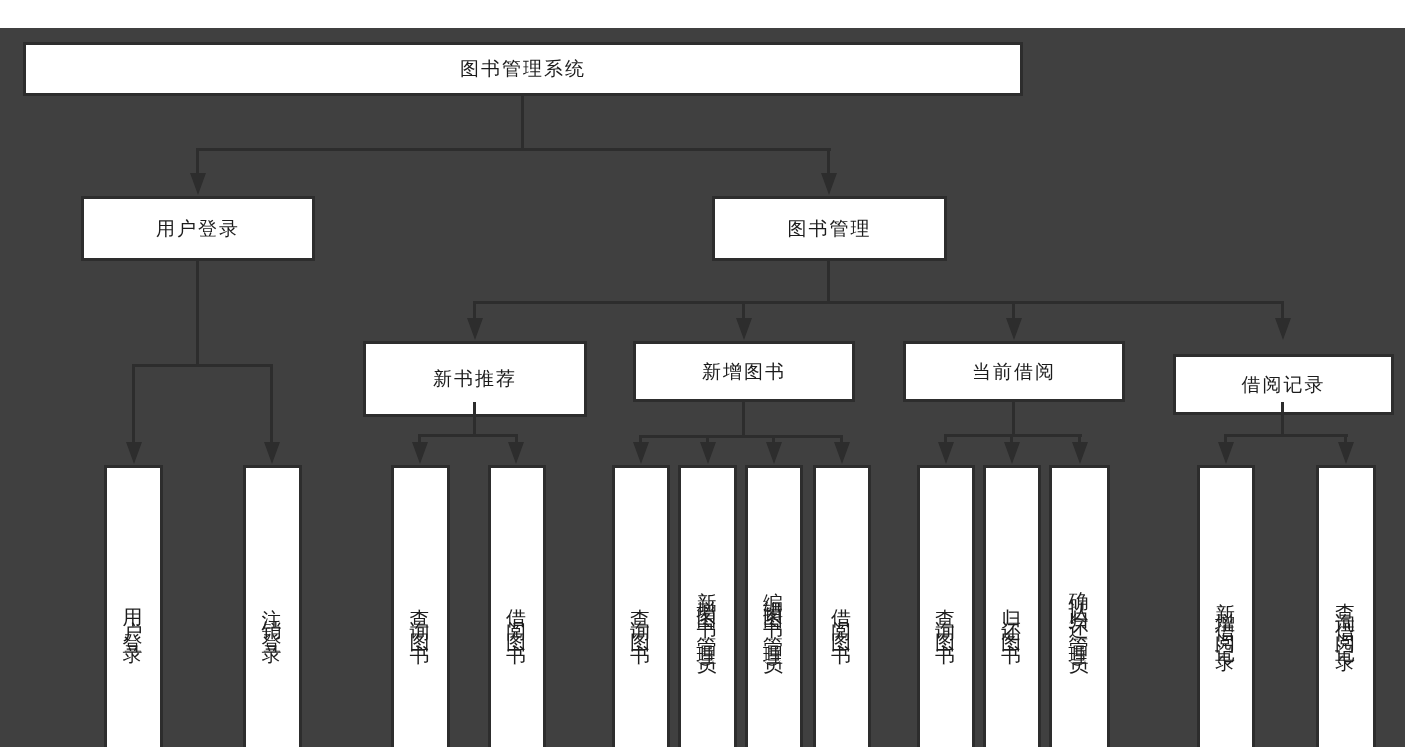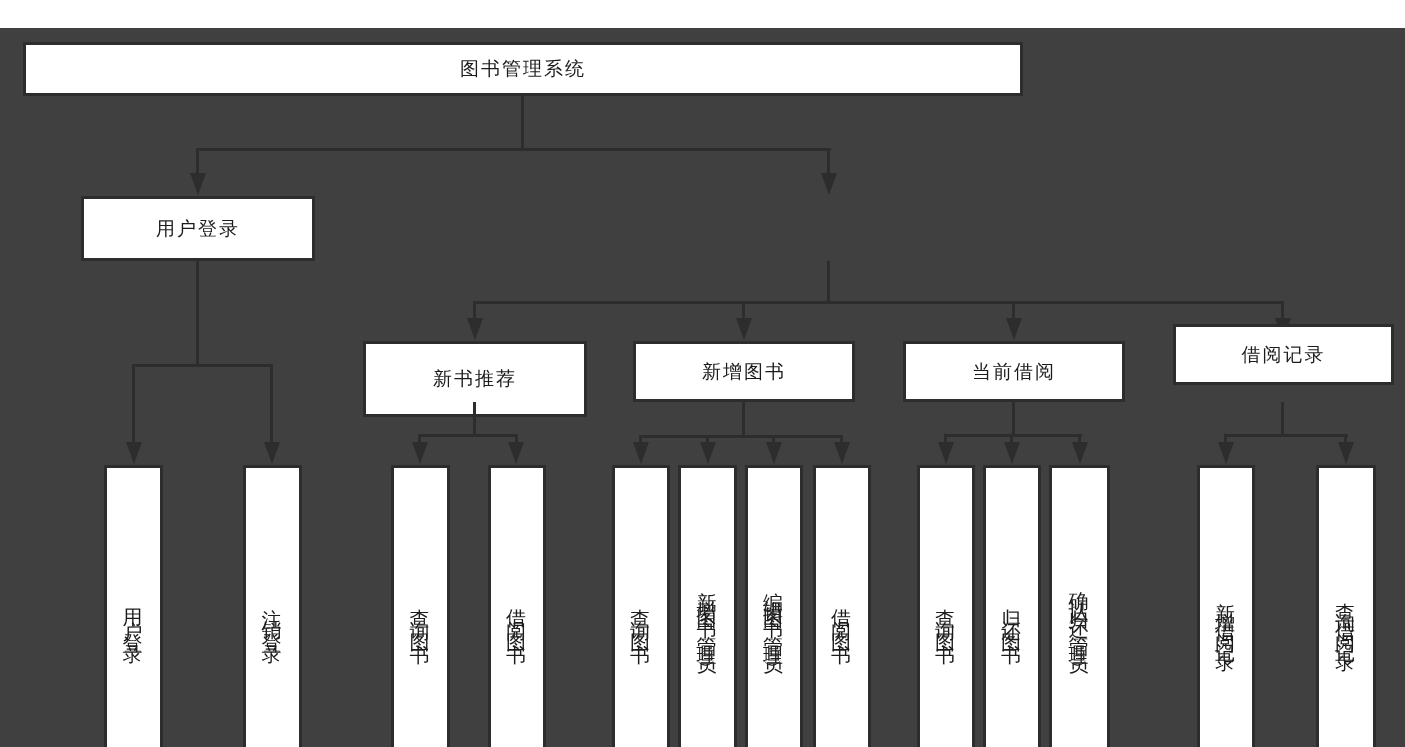--- a/index.html
+++ b/index.html
@@ -69,20 +69,23 @@
   <div class="vline" style="left:521px; top:68px;  height:52px;"></div>
   <div class="hline" style="left:196px; top:120px; width:635px;"></div>
   <div class="vline" style="left:196px; top:120px; height:26px;"></div>
   <div class="ah" style="left:190px; top:145px;"></div>
   <div class="vline" style="left:827px; top:120px; height:26px;"></div>
   <div class="ah" style="left:821px; top:145px;"></div>
 
   <div class="box" style="left:81px; top:168px; width:234px; height:65px;">
     <span>用户登录</span>
   </div>
+  <div class="box" style="left:712px; top:168px; width:235px; height:65px;">
+    <span>图书管理</span>
+  </div>
 
   <div class="vline" style="left:196px; top:233px; height:103px;"></div>
   <div class="hline" style="left:132px; top:336px; width:141px;"></div>
   <div class="vline" style="left:132px; top:336px; height:80px;"></div>
   <div class="ah" style="left:126px; top:414px;"></div>
   <div class="vline" style="left:270px; top:336px; height:80px;"></div>
   <div class="ah" style="left:264px; top:414px;"></div>
 
   <div class="vline" style="left:827px;  top:233px; height:40px;"></div>
   <div class="hline" style="left:473px;  top:273px; width:811px;"></div>
@@ -97,21 +100,21 @@
 
   <div class="box" style="left:363px; top:313px; width:224px; height:76px;">
     <span>新书推荐</span>
   </div>
   <div class="box" style="left:633px; top:313px; width:222px; height:61px;">
     <span>新增图书</span>
   </div>
   <div class="box" style="left:903px; top:313px; width:222px; height:61px;">
     <span>当前借阅</span>
   </div>
-  <div class="box" style="left:1173px; top:296px; width:221px; height:61px;">
+  <div class="box" style="left:1173px; top:326px; width:221px; height:61px;">
     <span>借阅记录</span>
   </div>
 
   <div class="vline" style="left:473px; top:374px; height:32px;"></div>
   <div class="hline" style="left:418px; top:406px; width:100px;"></div>
   <div class="vline" style="left:418px; top:406px; height:10px;"></div>
   <div class="ah" style="left:412px; top:414px;"></div>
   <div class="vline" style="left:515px; top:406px; height:10px;"></div>
   <div class="ah" style="left:508px; top:414px;"></div>
 

